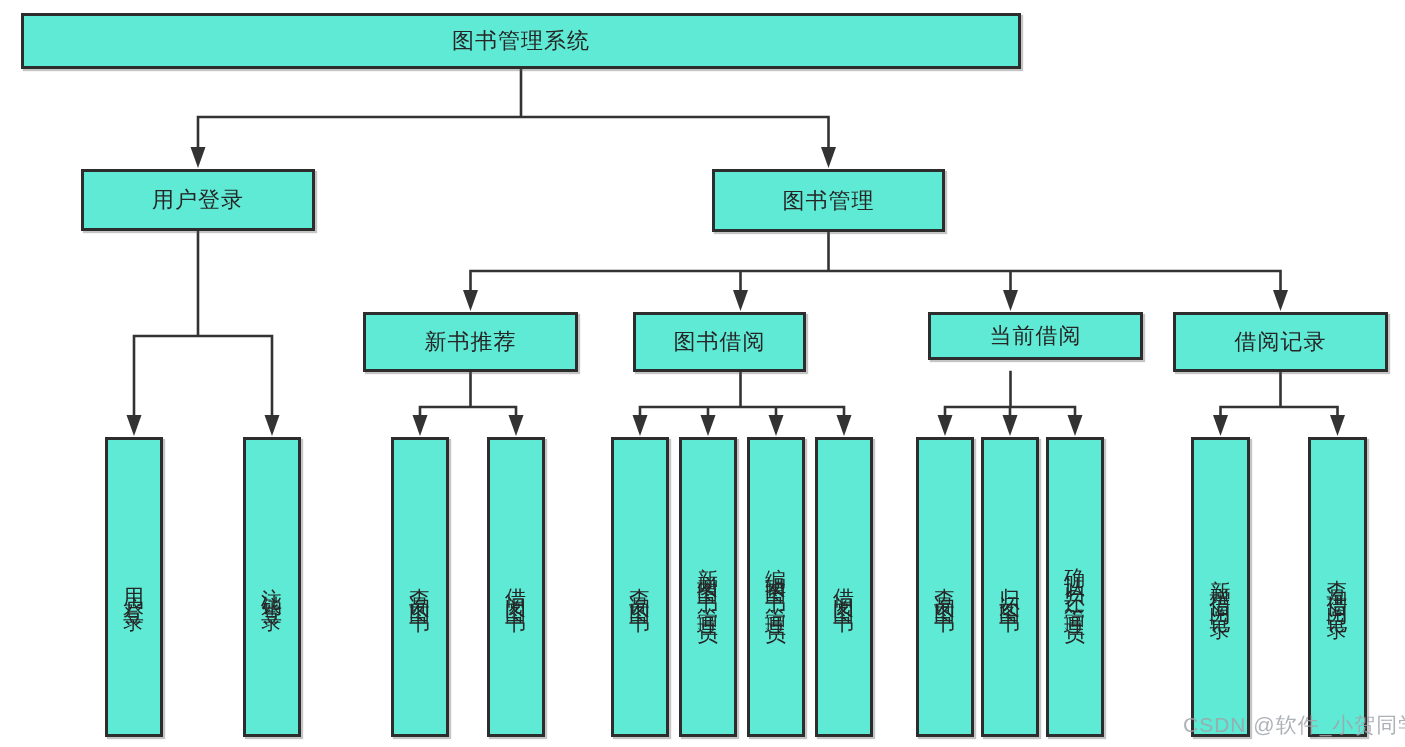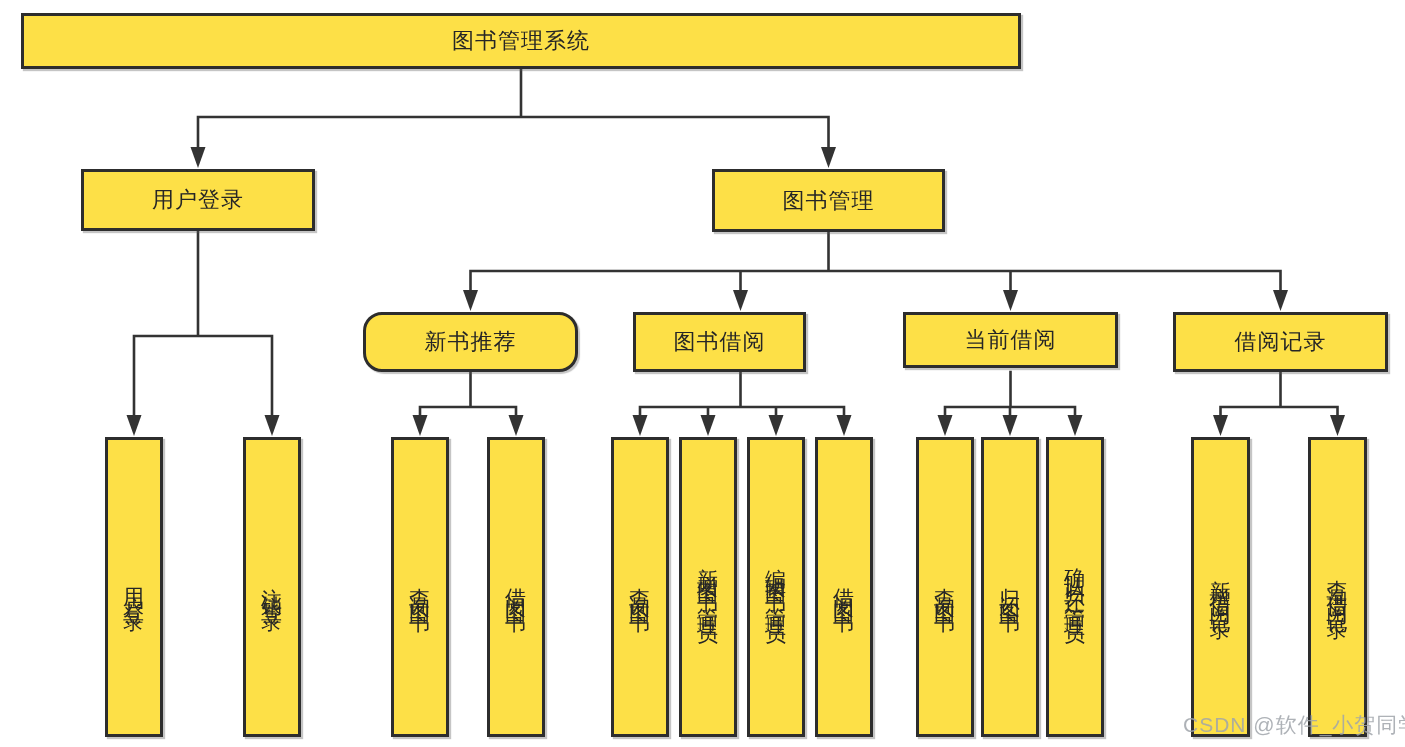--- a/index.html
+++ b/index.html
@@ -15,21 +15,21 @@
     overflow: hidden;
   }
   #connectors {
     position: absolute;
     left: 0; top: 0;
     width: 1405px; height: 747px;
   }
   .node {
     position: absolute;
     box-sizing: border-box;
-    background: #fde047;
+    background: #5eead4;
     border: 3px solid #2d2d2d;
     box-shadow: 2px 2px 1px rgba(90,90,90,0.35);
     display: flex;
     align-items: center;
     justify-content: center;
     color: #262626;
     text-align: center;
     line-height: 1;
   }
   .node.horizontal {
@@ -82,23 +82,23 @@
       <polygon points="1067.5,415 1082.5,415 1075,436" fill="#333333"></polygon>
       <path d="M 1010.5 372 L 1010.5 407 M 945 407 L 1075 407 M 945 407 L 945 418 M 1010 407 L 1010 418 M 1075 407 L 1075 418" fill="none" stroke="#333333" stroke-width="2.6" stroke-linecap="square"></path>
       <polygon points="1213,415 1228,415 1220.5,436" fill="#333333"></polygon>
       <polygon points="1330,415 1345,415 1337.5,436" fill="#333333"></polygon>
       <path d="M 1280.5 372 L 1280.5 407 M 1220.5 407 L 1337.5 407 M 1220.5 407 L 1220.5 418 M 1337.5 407 L 1337.5 418" fill="none" stroke="#333333" stroke-width="2.6" stroke-linecap="square"></path>
     </svg>
   <div id="nodes">
       <div class="node horizontal" style="left: 21px; top: 13px; width: 1000px; height: 56px; border-color: rgb(45, 45, 45); color: rgb(38, 38, 38);">图书管理系统</div>
       <div class="node horizontal" style="left: 81px; top: 169px; width: 234px; height: 62px; border-color: rgb(45, 45, 45); color: rgb(38, 38, 38);">用户登录</div>
       <div class="node horizontal" style="left: 712px; top: 169px; width: 233px; height: 63px; border-color: rgb(45, 45, 45); color: rgb(38, 38, 38);">图书管理</div>
-      <div class="node horizontal" style="left: 363px; top: 312px; width: 215px; height: 60px; border-color: rgb(45, 45, 45); color: rgb(38, 38, 38); border-radius: 19px;">新书推荐</div>
+      <div class="node horizontal" style="left: 363px; top: 312px; width: 215px; height: 60px; border-color: rgb(45, 45, 45); color: rgb(38, 38, 38);">新书推荐</div>
       <div class="node horizontal" style="left: 633px; top: 312px; width: 173px; height: 60px; border-color: rgb(45, 45, 45); color: rgb(38, 38, 38);">图书借阅</div>
-      <div class="node horizontal" style="left: 903px; top: 312px; width: 215px; height: 56px; border-color: rgb(45, 45, 45); color: rgb(38, 38, 38);">当前借阅</div>
+      <div class="node horizontal" style="left: 928px; top: 312px; width: 215px; height: 48px; border-color: rgb(45, 45, 45); color: rgb(38, 38, 38);">当前借阅</div>
       <div class="node horizontal" style="left: 1173px; top: 312px; width: 215px; height: 60px; border-color: rgb(45, 45, 45); color: rgb(38, 38, 38);">借阅记录</div>
       <div class="node vertical" style="left: 105px; top: 437px; width: 58px; height: 300px; border-color: rgb(45, 45, 45); color: rgb(38, 38, 38);">用户登录</div>
       <div class="node vertical" style="left: 243px; top: 437px; width: 58px; height: 300px; border-color: rgb(45, 45, 45); color: rgb(38, 38, 38);">注销登录</div>
       <div class="node vertical" style="left: 391px; top: 437px; width: 58px; height: 300px; border-color: rgb(45, 45, 45); color: rgb(38, 38, 38);">查询图书</div>
       <div class="node vertical" style="left: 487px; top: 437px; width: 58px; height: 300px; border-color: rgb(45, 45, 45); color: rgb(38, 38, 38);">借阅图书</div>
       <div class="node vertical" style="left: 611px; top: 437px; width: 58px; height: 300px; border-color: rgb(45, 45, 45); color: rgb(38, 38, 38);">查询图书</div>
       <div class="node vertical" style="left: 679px; top: 437px; width: 58px; height: 300px; border-color: rgb(45, 45, 45); color: rgb(38, 38, 38);">新增图书（管理员）</div>
       <div class="node vertical" style="left: 747px; top: 437px; width: 58px; height: 300px; border-color: rgb(45, 45, 45); color: rgb(38, 38, 38);">编辑图书（管理员）</div>
       <div class="node vertical" style="left: 815px; top: 437px; width: 58px; height: 300px; border-color: rgb(45, 45, 45); color: rgb(38, 38, 38);">借阅图书</div>
       <div class="node vertical" style="left: 916px; top: 437px; width: 58px; height: 300px; border-color: rgb(45, 45, 45); color: rgb(38, 38, 38);">查询图书</div>

